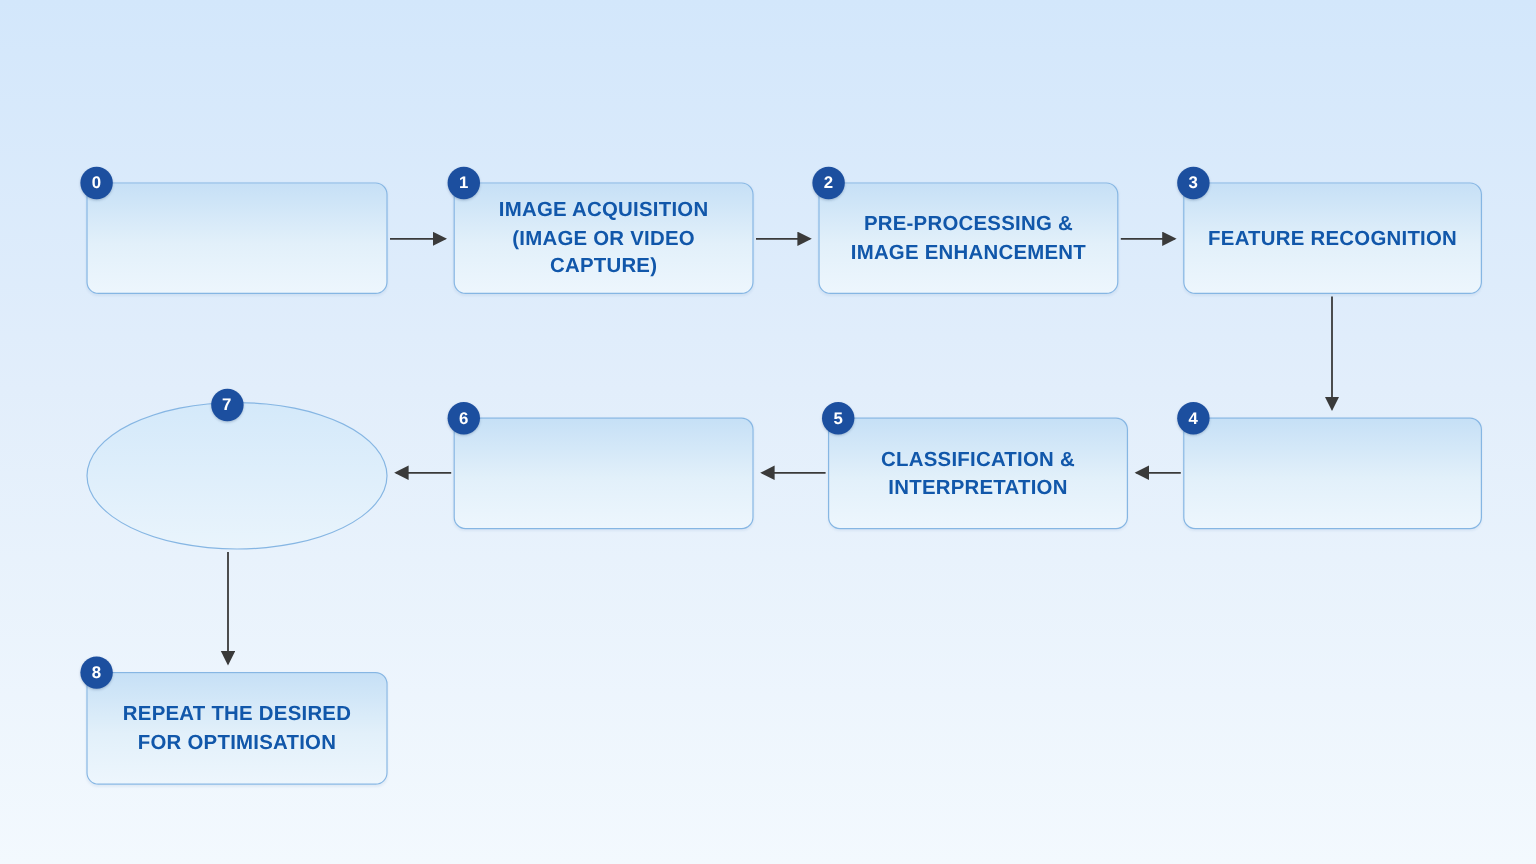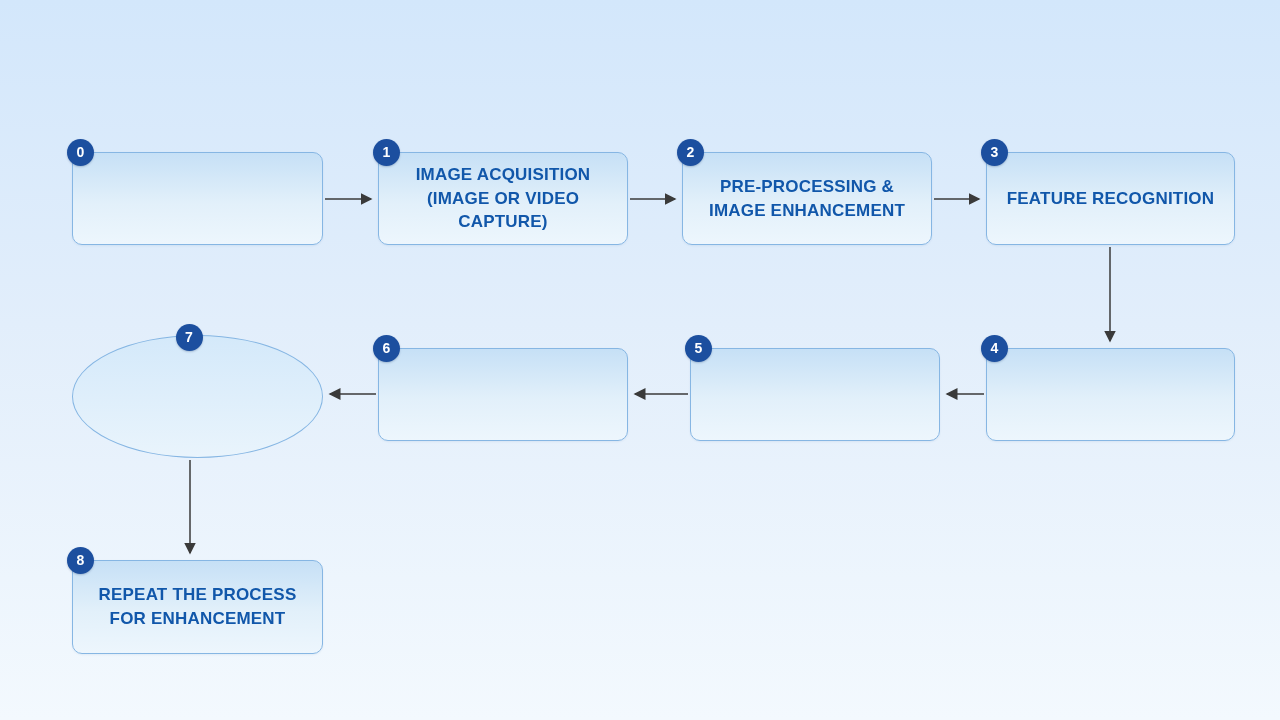--- a/index.html
+++ b/index.html
@@ -106,28 +106,29 @@
     <span class="badge">3</span>
     <span class="label">FEATURE RECOGNITION</span>
   </div>
 
   <div class="node box" style="left:986px; top:348px; width:249px; height:93px;">
     <span class="badge">4</span>
   </div>
 
   <div class="node box" style="left:690px; top:348px; width:250px; height:93px;">
     <span class="badge">5</span>
+    <span class="label">CLASSIFICATION &amp; INTERPRETATION</span>
   </div>
 
   <div class="node box" style="left:378px; top:348px; width:250px; height:93px;">
     <span class="badge">6</span>
   </div>
 
   <div class="node ellipse" style="left:72px; top:335px; width:251px; height:123px;">
     <span class="badge center">7</span>
   </div>
 
   <div class="node box" style="left:72px; top:560px; width:251px; height:94px;">
     <span class="badge">8</span>
-    <span class="label">REPEAT THE PROCESS FOR ENHANCEMENT</span>
+    <span class="label">REPEAT THE DESIRED FOR OPTIMISATION</span>
   </div>
 
 </div>
 
 </body></html>

